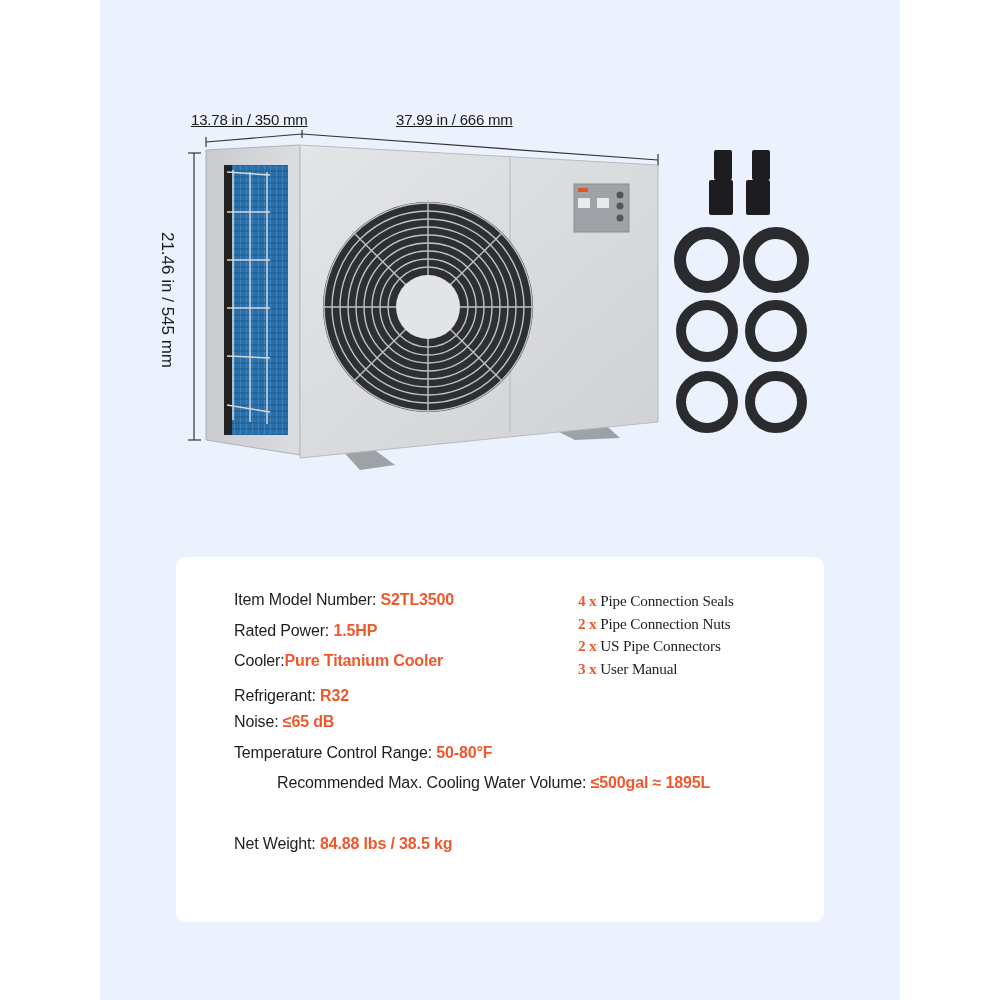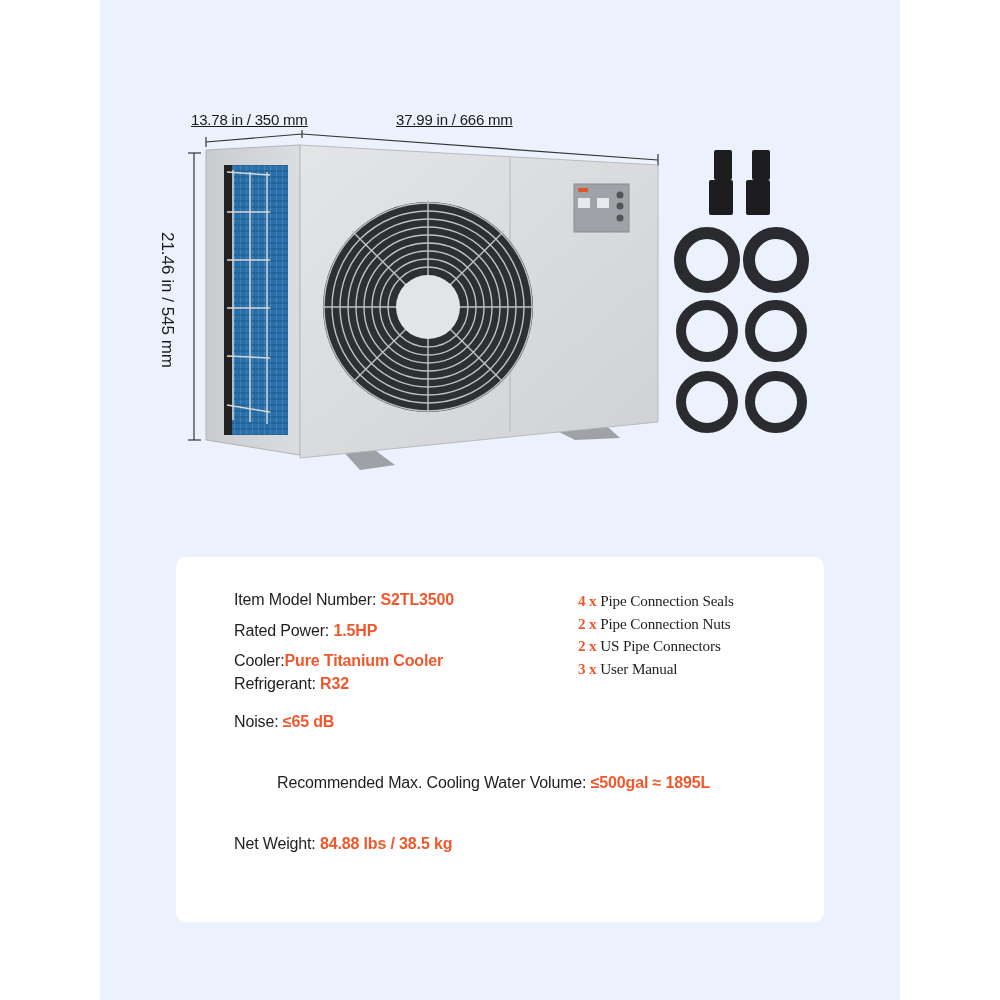--- a/index.html
+++ b/index.html
@@ -117,22 +117,23 @@
       <circle cx="776" cy="331" r="26" stroke-width="10"></circle>
     <circle cx="707" cy="402" r="26" stroke-width="10"></circle>
       <circle cx="776" cy="402" r="26" stroke-width="10"></circle>
   </g>
 </svg>
 
 <div class="card">
   <div class="spec" style="top:34px;"><span>Item Model Number: </span><span class="val">S2TL3500</span></div>
   <div class="spec" style="top:65px;"><span>Rated Power: </span><span class="val">1.5HP</span></div>
   <div class="spec" style="top:95px;"><span>Cooler:</span><span class="val">Pure Titanium Cooler</span></div>
-  <div class="spec" style="top:118px;"><span>Refrigerant: </span><span class="val">R32</span></div>
+  <div class="spec" style="top:130px;"><span>Refrigerant: </span><span class="val">R32</span></div>
   <div class="spec" style="top:156px;"><span>Noise: </span><span class="val">≤65 dB</span></div>
+  <div class="spec" style="top:187px;"><span>Temperature Control Range: </span><span class="val">50-80°F</span></div>
   <div class="spec" style="top:217px;margin-left:43px;"><span>Recommended Max. Cooling Water Volume:  </span><span class="val">≤500gal ≈ 1895L</span></div>
   <div class="spec" style="top:278px;"><span>Net Weight: </span><span class="val">84.88 lbs / 38.5 kg</span></div>
 
   <div class="acc" style="top:35px;"><span class="qty">4 x</span> <span>Pipe Connection Seals</span></div>
   <div class="acc" style="top:58px;"><span class="qty">2 x</span> <span>Pipe Connection Nuts</span></div>
   <div class="acc" style="top:80px;"><span class="qty">2 x</span> <span>US Pipe Connectors</span></div>
   <div class="acc" style="top:103px;"><span class="qty">3 x</span> <span>User Manual</span></div>
 </div>
 
 </body></html>

